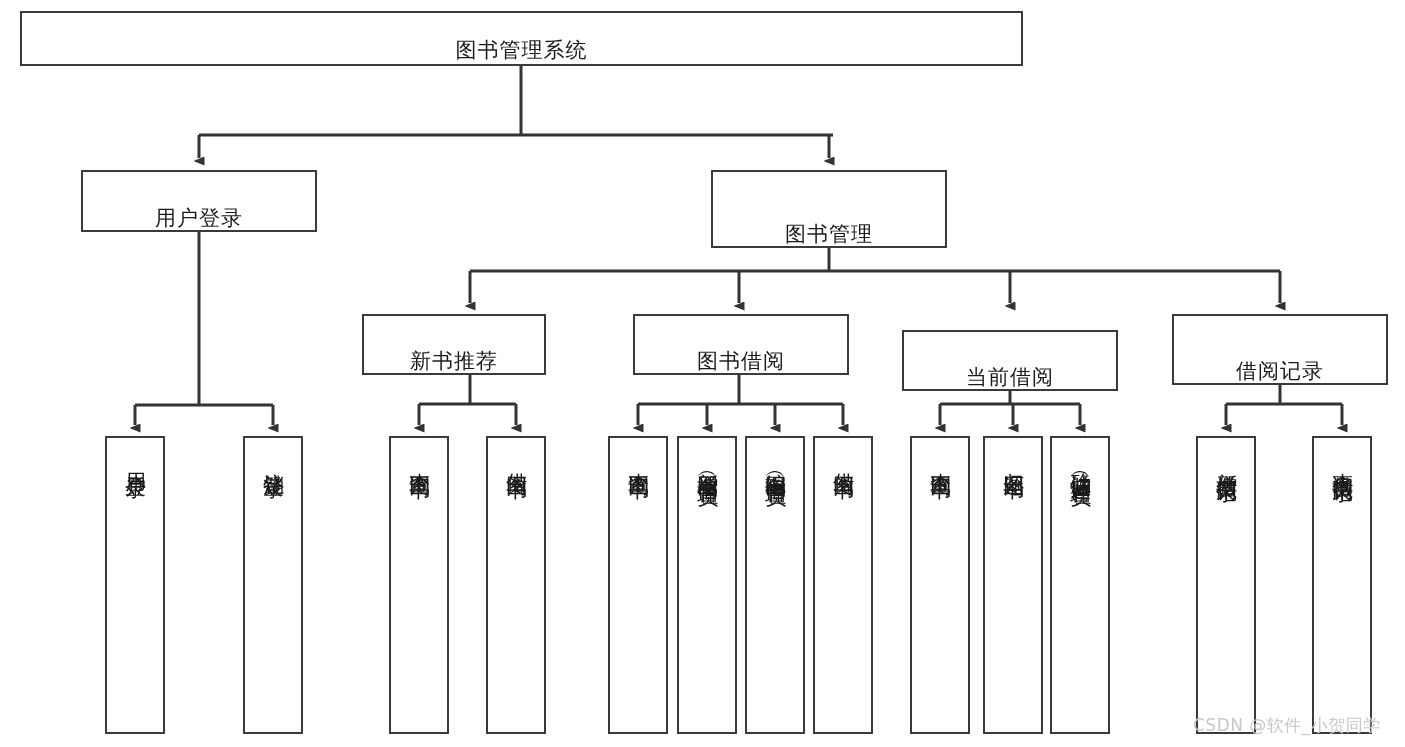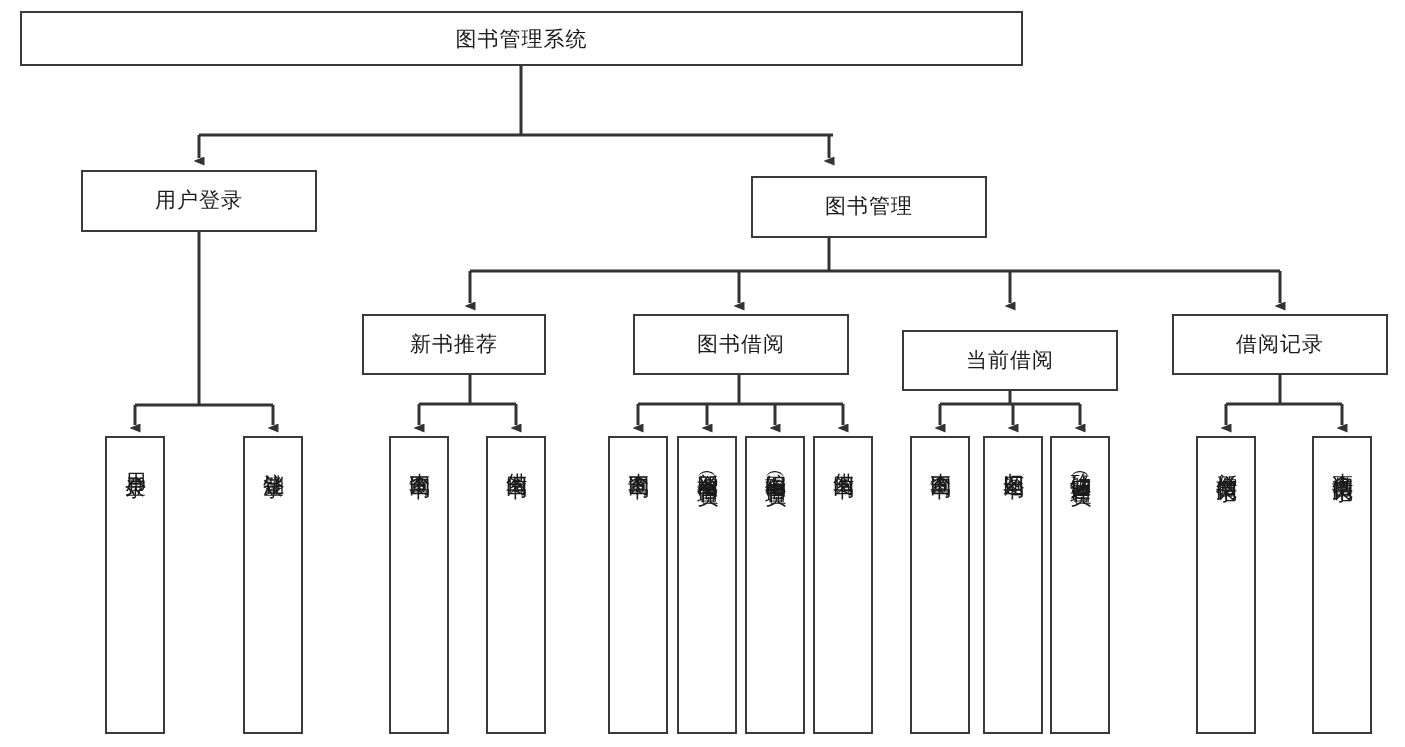--- a/index.html
+++ b/index.html
@@ -22,21 +22,21 @@
     width: 1405px;
     height: 747px;
     pointer-events: none;
   }
   .node {
     position: absolute;
     box-sizing: border-box;
     background: #ffffff;
     border: 2px solid #3a3a3a;
     display: flex;
-    align-items: center;
+    align-items: flex-end;
     justify-content: center;
     color: #1a1a1a;
     z-index: 2;
   }
   .node-h {
     font-size: 21px;
     letter-spacing: 1px;
     line-height: 1.1;
   }
   .node-root {
@@ -120,33 +120,33 @@
     </g>
   </svg>
 
   <div id="nodes">
       <div class="node node-root" style="left: 20px; top: 11px; width: 1003px; height: 55px;">
         <span>图书管理系统</span>
       </div>
       <div class="node node-h" style="left: 81px; top: 170px; width: 236px; height: 62px;">
         <span>用户登录</span>
       </div>
-      <div class="node node-h" style="left: 711px; top: 176px; width: 236px; height: 62px; margin-left: 40px;">
+      <div class="node node-h" style="left: 711px; top: 170px; width: 236px; height: 78px;">
         <span>图书管理</span>
       </div>
       <div class="node node-h" style="left: 362px; top: 314px; width: 184px; height: 61px;">
         <span>新书推荐</span>
       </div>
       <div class="node node-h" style="left: 633px; top: 314px; width: 216px; height: 61px;">
         <span>图书借阅</span>
       </div>
       <div class="node node-h" style="left: 902px; top: 330px; width: 216px; height: 61px; font-family: Liberation Serif, serif;">
         <span>当前借阅</span>
       </div>
-      <div class="node node-h" style="left: 1172px; top: 314px; width: 216px; height: 61px;">
+      <div class="node node-h" style="left: 1172px; top: 314px; width: 216px; height: 71px;">
         <span>借阅记录</span>
       </div>
       <div class="node node-v" style="left: 105px; top: 436px; width: 60px; height: 298px;">
         <span class="vtext">用户登录</span>
       </div>
       <div class="node node-v" style="left: 243px; top: 436px; width: 60px; height: 298px;">
         <span class="vtext">注销登录</span>
       </div>
       <div class="node node-v" style="left: 389px; top: 436px; width: 60px; height: 298px;">
         <span class="vtext">查询图书</span>
@@ -176,14 +176,15 @@
         <span class="vtext">确认归还（管理员）</span>
       </div>
       <div class="node node-v" style="left: 1196px; top: 436px; width: 60px; height: 298px;">
         <span class="vtext">新增借阅记录</span>
       </div>
       <div class="node node-v" style="left: 1312px; top: 436px; width: 60px; height: 298px;">
         <span class="vtext">查询借阅记录</span>
       </div>
     </div>
 
+  <div class="watermark" style="left: 1193px; top: 714px;">CSDN @软件_小贺同学</div>
 
 </div>
 
 </body></html>

